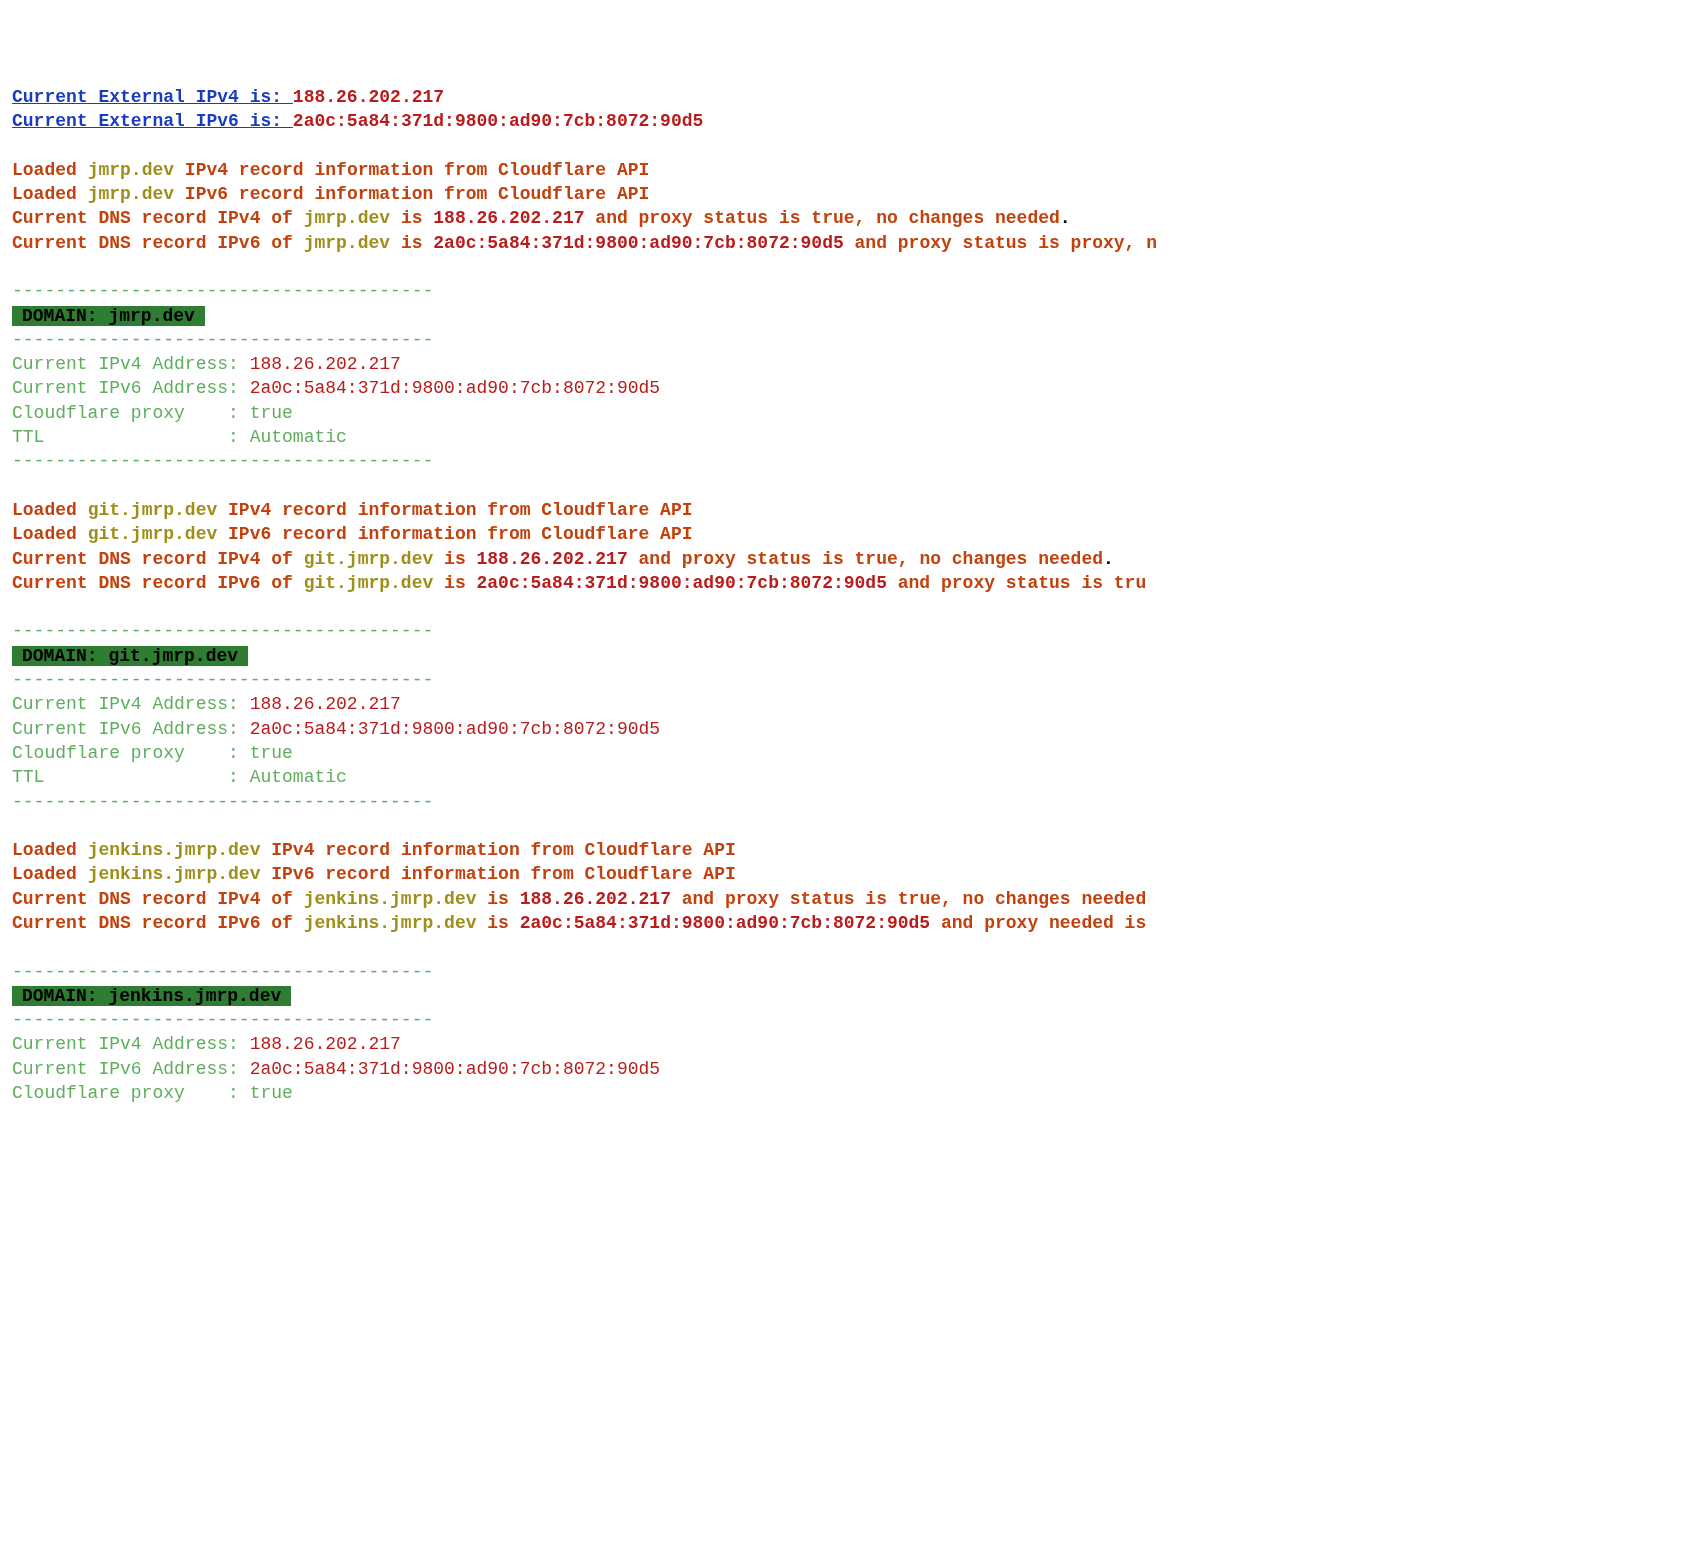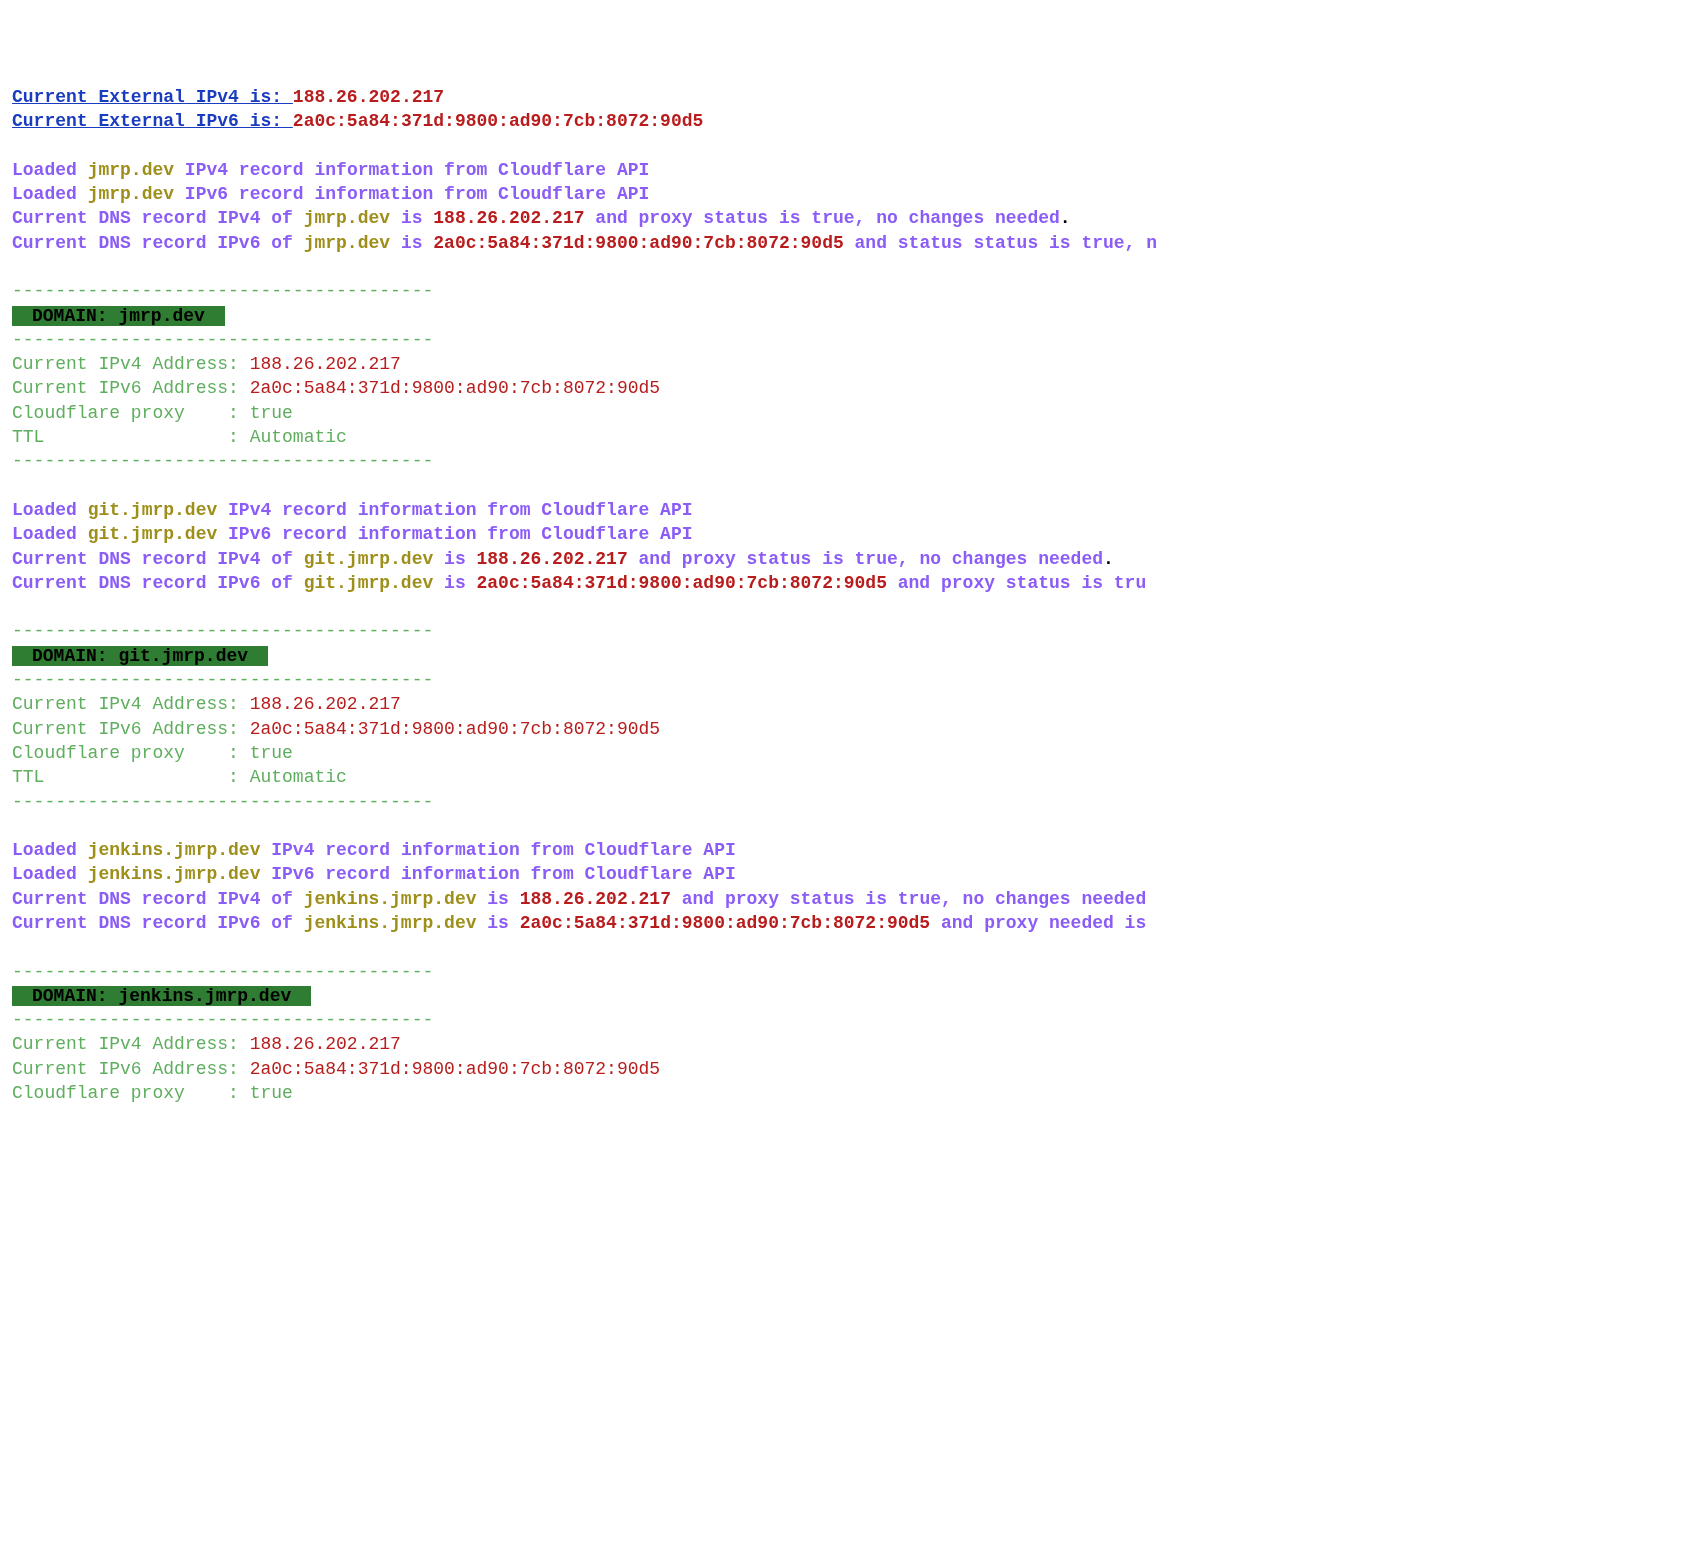--- a/index.html
+++ b/index.html
@@ -9,42 +9,42 @@
       font-family: "Menlo", "Consolas", "Courier New", monospace;
       font-size: 18px;
       line-height: 1.35;
       white-space: pre;
       overflow: hidden;
       color: #000;
     }
     .bold { font-weight: 700; }
     .blue { color: #1a3dbf; text-decoration: underline; }
     .magenta { color: #b91c1c; }
-    .green { color: #8b5cf6; }
+    .green { color: #c2410c; }
     .olive { color: #9e8f1a; }
     .black { color: #000000; }
     .grey-green { color: #5fae5f; }
     .domain-hdr {
       background: #2e7d32;
       color: #000000;
       font-weight: 700;
-      padding: 0 20px;
+      padding: 0 10px;
     }
   </style>
 </head>
 <body>
 
 
 <div><span class="bold blue">Current External IPv4 is: </span><span class="bold magenta">188.26.202.217</span>
 <span class="bold blue">Current External IPv6 is: </span><span class="bold magenta">2a0c:5a84:371d:9800:ad90:7cb:8072:90d5</span>
 
 <span class="bold green">Loaded </span><span class="bold olive">jmrp.dev</span><span class="bold green"> IPv4 record information from Cloudflare API</span>
 <span class="bold green">Loaded </span><span class="bold olive">jmrp.dev</span><span class="bold green"> IPv6 record information from Cloudflare API</span>
 <span class="bold green">Current DNS record IPv4 of </span><span class="bold olive">jmrp.dev</span><span class="bold green"> is </span><span class="bold magenta">188.26.202.217</span><span class="bold green"> and proxy status is true, no changes needed</span><span class="bold black">.</span>
-<span class="bold green">Current DNS record IPv6 of </span><span class="bold olive">jmrp.dev</span><span class="bold green"> is </span><span class="bold magenta">2a0c:5a84:371d:9800:ad90:7cb:8072:90d5</span><span class="bold green"> and status status is true, n</span>
+<span class="bold green">Current DNS record IPv6 of </span><span class="bold olive">jmrp.dev</span><span class="bold green"> is </span><span class="bold magenta">2a0c:5a84:371d:9800:ad90:7cb:8072:90d5</span><span class="bold green"> and proxy status is proxy, n</span>
 
 <span class="grey-green">---------------------------------------</span>
 <span class="domain-hdr"><span>DOMAIN: </span><span>jmrp.dev</span></span>
 <span class="grey-green">---------------------------------------</span>
 <span class="grey-green">Current IPv4 Address: </span><span class="magenta">188.26.202.217</span>
 <span class="grey-green">Current IPv6 Address: </span><span class="magenta">2a0c:5a84:371d:9800:ad90:7cb:8072:90d5</span>
 <span class="grey-green">Cloudflare proxy    : </span><span class="grey-green">true</span>
 <span class="grey-green">TTL                 : </span><span class="grey-green">Automatic</span>
 <span class="grey-green">---------------------------------------</span>
 

